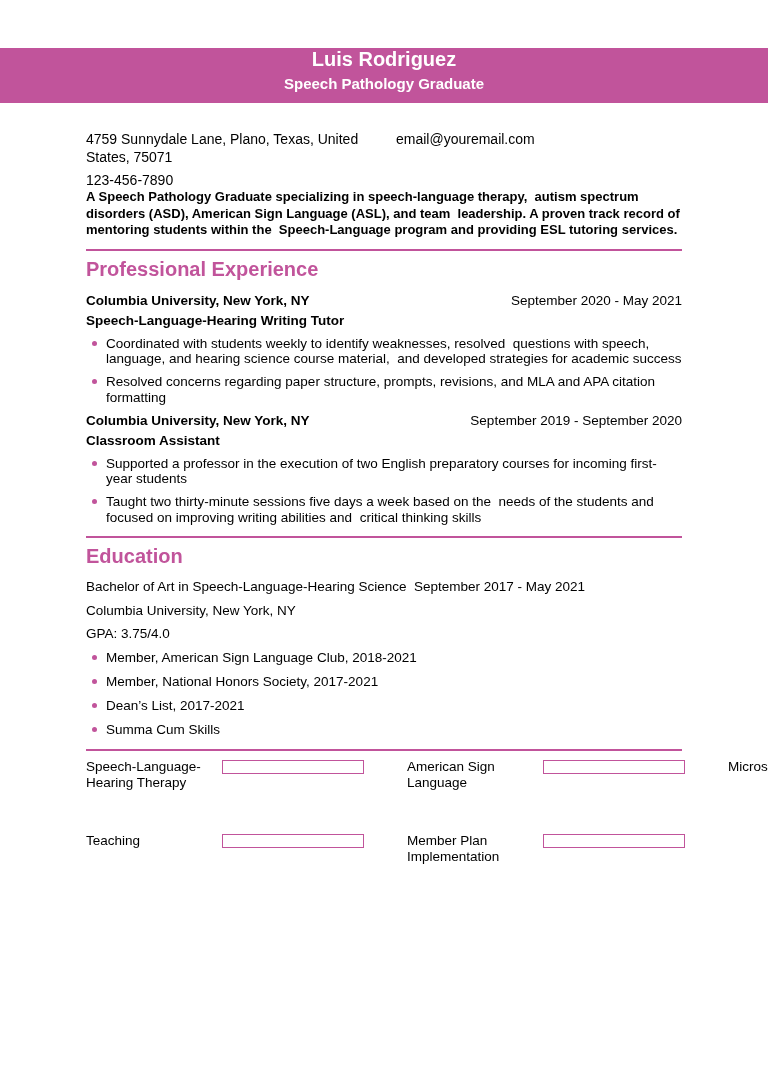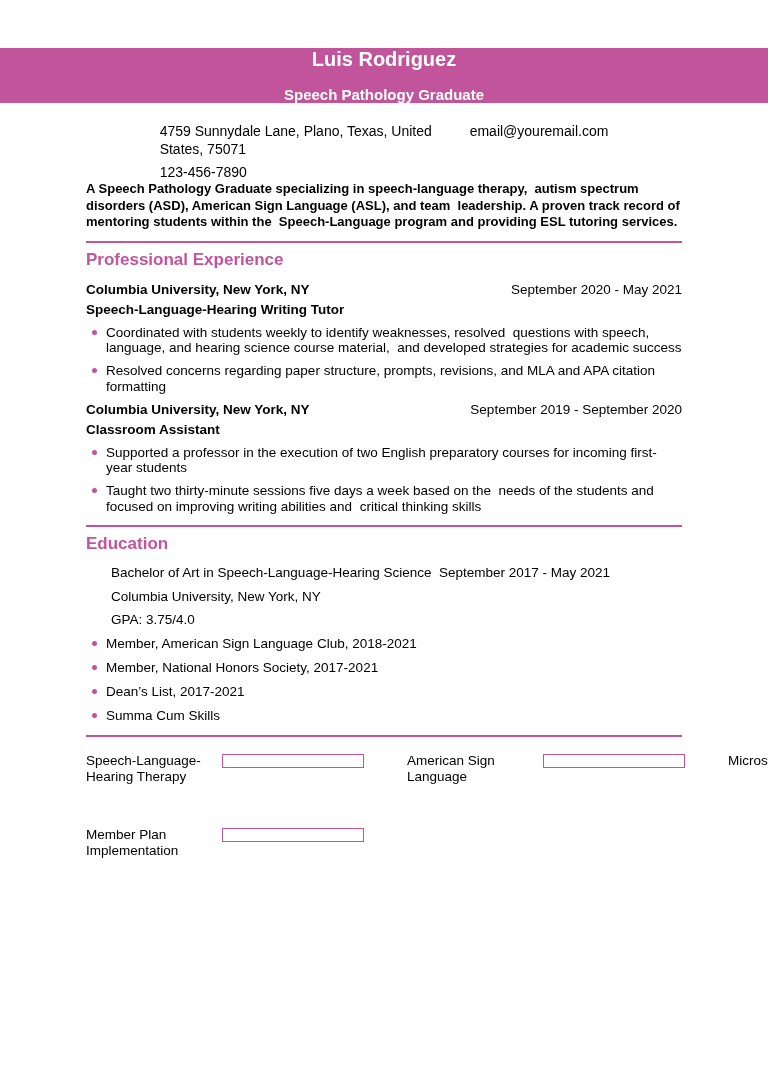--- a/index.html
+++ b/index.html
@@ -11,48 +11,48 @@
     width: 768px;
   }
   .page { width: 768px; height: 1087px; background: #ffffff; overflow: hidden; }
 
   
   .band {
     margin-top: 48px;
     height: 55px;
     background: var(--accent);
     color: #ffffff;
-    display: flex; flex-direction: column; align-items: center; justify-content: space-between;
+    display: flex; flex-direction: column; align-items: center; justify-content: flex-start;
   }
   .band .name { font-size: 20px; font-weight: bold; line-height: 1.1; }
   .band .subtitle { font-size: 15px; font-weight: bold; margin-top: 5px; }
 
   .content { padding: 0 86px; }
 
   
   .contact-row {
-    display: flex; justify-content: center;
-    margin-top: 20px;
+    display: flex; justify-content: flex-start;
+    margin-top: 28px;
     font-size: 14px; line-height: 1.27;
   }
   .address { max-width: 310px; }
   .phone { margin-top: 5px; }
   .email { text-align: right; }
 
   
   .summary {
     font-size: 13px; font-weight: bold; line-height: 1.25;
     white-space: pre-wrap;
   }
 
   
   .rule { border: none; border-top: 2px solid var(--accent); margin-top: 11px; }
   .section-heading {
     color: var(--accent);
-    font-size: 17px; font-weight: bold;
+    font-size: 20px; font-weight: bold;
     margin: 7px 0 11px 0;
   }
 
   
   .job-header { display: flex; justify-content: space-between; align-items: baseline; }
   .company { font-size: 13.5px; font-weight: bold; line-height: 1.3; }
   .dates { font-size: 13.5px; }
   .role { font-size: 13.5px; font-weight: bold; margin: 3px 0 8px 0; }
 
   ul.bullets { list-style: none; margin-bottom: 7px; }
@@ -65,29 +65,29 @@
   }
   ul.bullets li::before {
     content: "";
     position: absolute; left: 6px; top: 5px;
     width: 5px; height: 5px; border-radius: 50%;
     background: var(--accent);
   }
   ul.bullets.spread li { margin-bottom: 8.5px; }
 
   
-  .edu-line { font-size: 13.5px; margin-bottom: 8.5px; white-space: pre-wrap; margin-left: 25px; }
+  .edu-line { font-size: 13.5px; margin-bottom: 8.5px; white-space: pre-wrap; }
 
   
   .skills-grid {
     display: grid;
-    grid-template-columns: 1fr 1fr 1fr 1fr;
+    grid-template-columns: 1fr 1fr 1fr;
     column-gap: 38px;
     row-gap: 2px;
-    margin-top: 16px;
+    margin-top: 8px;
     gap: 43px;
   }
   .skill { display: flex; justify-content: space-between; align-items: flex-start; }
   .skill-label { width: 136px; font-size: 13.5px; line-height: 1.15; }
   .skill-bar {
     width: 142px; height: 14px;
     border: 1px solid var(--accent);
     padding: 1px;
     background: #ffffff;
     margin-top: 1px;

